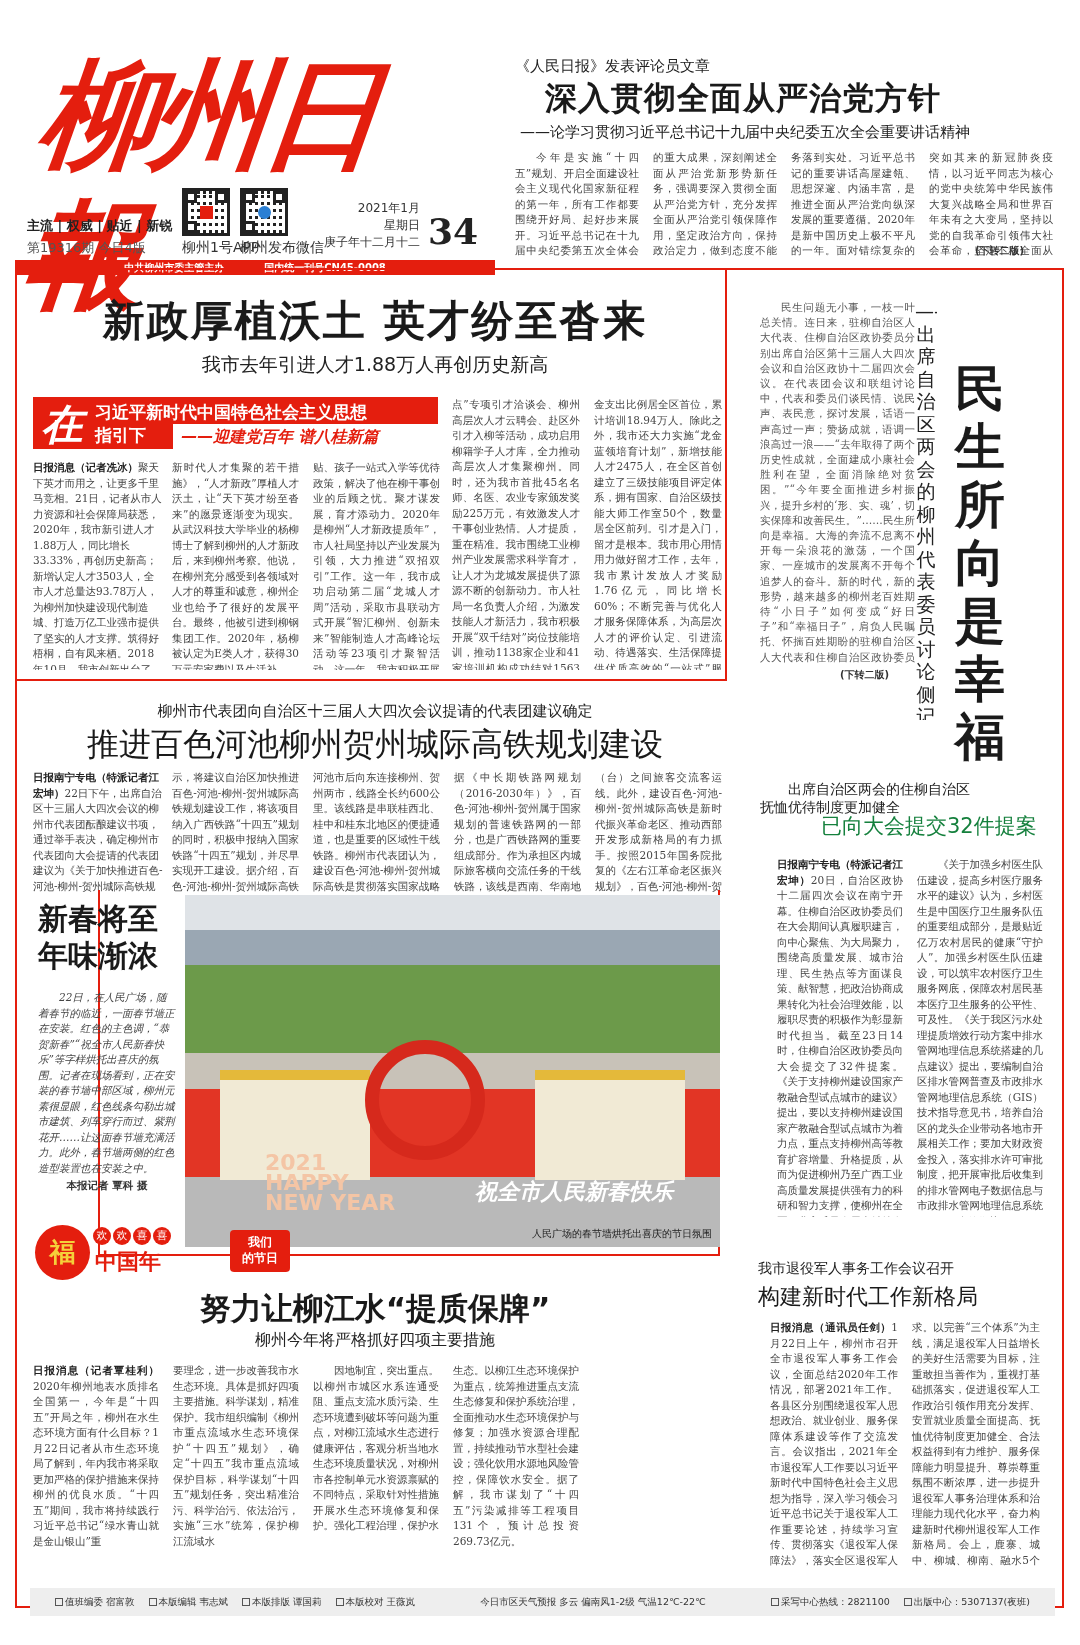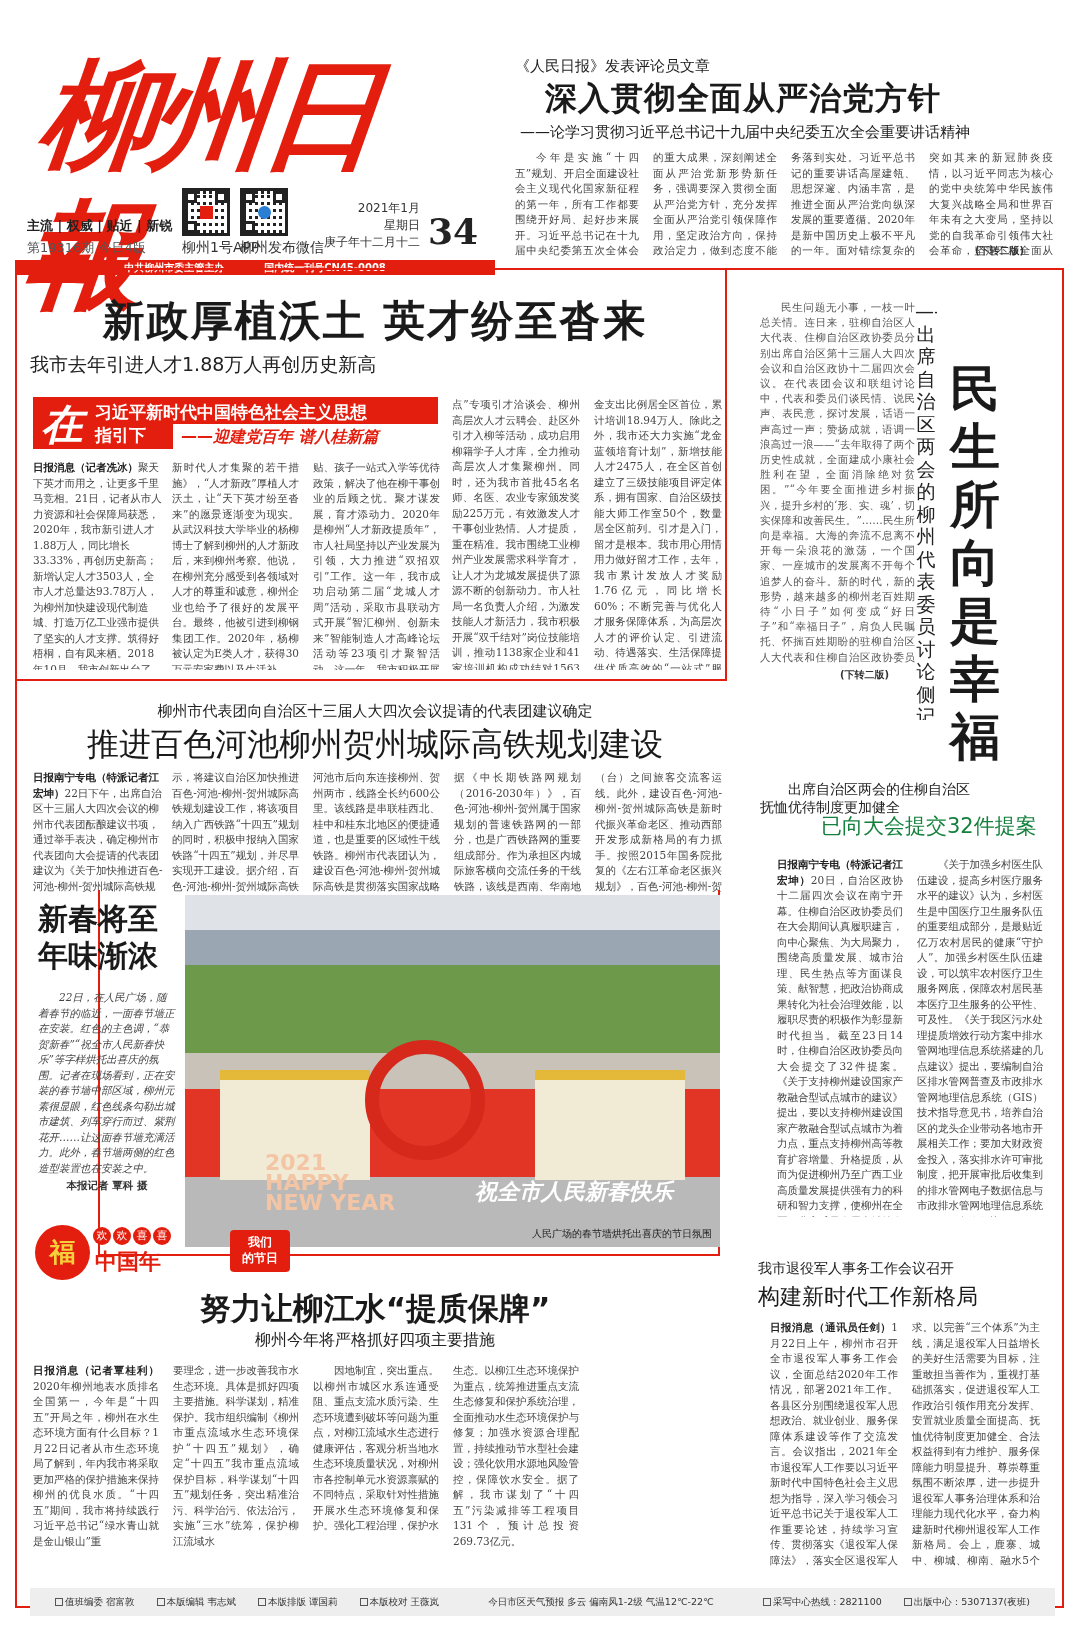--- a/index.html
+++ b/index.html
@@ -27,29 +27,29 @@
 .kicker{left:515px;top:57px;font-size:15px;color:#222;font-family:"DejaVu Sans",sans-serif}
 .hl1{left:545px;top:77px;font-size:32px;font-weight:bold;color:#1a1a1a;font-family:"DejaVu Sans",sans-serif;letter-spacing:1px}
 .sub1{left:520px;top:123px;font-size:15px;color:#222;font-family:"DejaVu Sans",sans-serif;white-space:nowrap}
 .cols{display:flex;gap:14px}
 .col{font-size:10.5px;line-height:15.5px;color:#444;text-align:justify;text-indent:2em}
 
 
 .frame{left:15px;top:268px;width:1049px;height:1340px;border:2px solid #e41e0e}
 .box1{left:15px;top:268px;width:712px;height:413px;border:2px solid #e41e0e}
 .hl2{left:30px;top:293px;width:690px;text-align:center;font-size:42px;font-weight:bold;color:#1a1a1a;font-family:"DejaVu Serif",serif;letter-spacing:2px}
-.sub2{left:30px;top:352px;width:690px;font-size:19px;color:#222;font-family:"DejaVu Sans",sans-serif}
+.sub2{left:30px;top:352px;width:690px;text-align:center;font-size:19px;color:#222;font-family:"DejaVu Sans",sans-serif}
 .banner{left:33px;top:397px;width:405px;height:52px;background:#e41e0e;color:#fff}
 .banner .big{position:absolute;left:8px;top:0;font-size:42px;font-style:italic;font-weight:bold;font-family:"DejaVu Serif",serif}
 .banner .l1{position:absolute;left:62px;top:4px;font-size:17px;font-weight:bold;font-family:"DejaVu Sans",sans-serif;white-space:nowrap}
 .banner .l2{position:absolute;left:62px;top:27px;font-size:17px;font-weight:bold;font-family:"DejaVu Sans",sans-serif}
 .banner .l3{position:absolute;left:140px;top:27px;height:25px;width:265px;background:#fff;color:#e41e0e;font-size:16px;font-style:italic;font-weight:bold;padding-left:8px;line-height:25px;white-space:nowrap}
 
 
-.vhead{left:950px;top:360px;width:60px;font-size:50px;font-weight:bold;color:#1a1a1a;font-family:"DejaVu Sans",sans-serif;line-height:58px;}
+.vhead{left:950px;top:360px;width:60px;font-size:50px;font-weight:bold;color:#1a1a1a;font-family:"DejaVu Sans",sans-serif;line-height:58px;text-align:center}
 .vsub{left:915px;top:300px;width:22px;font-size:19px;color:#222;font-family:"DejaVu Sans",sans-serif;line-height:22.5px;text-align:center}
 
 
 .kick2{left:30px;top:702px;width:690px;text-align:center;font-size:15px;color:#222;font-family:"DejaVu Sans",sans-serif}
 .hl3{left:30px;top:723px;width:690px;text-align:center;font-size:32px;color:#1a1a1a;font-family:"DejaVu Sans",sans-serif}
 
 
 .box2{left:98px;top:890px;width:622px;height:366px;border:2px solid #e41e0e;border-top:none;border-left:2px solid #e41e0e}
 .photo{left:185px;top:895px;width:535px;height:352px;background:linear-gradient(180deg,#dfe3e7 0 10%,#9aa7b3 10% 20%,#6c9a4a 20% 45%,#c8c2b8 45% 55%,#e23525 55% 80%,#b9b9b9 80% 100%);overflow:hidden}
 .photo .arch{position:absolute;left:180px;top:145px;width:120px;height:120px;border:14px solid #d6291c;border-radius:50%}
@@ -72,21 +72,21 @@
 .kick3{left:760px;top:802px;font-size:14px;color:#222;font-family:"DejaVu Sans",sans-serif;line-height:18px}
 .hl5{left:821px;top:812px;font-size:21px;color:#15803d;font-family:"DejaVu Sans",sans-serif}
 .kick4{left:758px;top:1260px;font-size:14px;color:#222;font-family:"DejaVu Sans",sans-serif}
 .hl6{left:758px;top:1282px;font-size:22px;color:#1a1a1a;font-family:"DejaVu Sans",sans-serif}
 
 
 .hl7{left:30px;top:1288px;width:690px;text-align:center;font-size:31px;font-weight:bold;color:#1a1a1a;font-family:"DejaVu Sans",sans-serif}
 .sub7{left:30px;top:1330px;width:690px;text-align:center;font-size:16px;color:#222;font-family:"DejaVu Sans",sans-serif}
 
 .footer{left:30px;top:1588px;width:1025px;height:28px;background:#eeeeee;display:flex;align-items:center;justify-content:space-between;padding:0 25px;font-size:9.5px;color:#333;font-family:"DejaVu Sans",sans-serif}
-.footer .grp{display:flex;gap:22px}
+.footer .grp{display:flex;gap:14px}
 .sq{display:inline-block;width:8px;height:8px;border:1px solid #555;margin-right:2px;vertical-align:-1px}
 .turn{font-weight:bold;font-style:normal;text-align:right;font-family:"DejaVu Sans",sans-serif}
 .b{font-weight:bold;color:#222}
 </style>
 </head>
 <body>
 
 <div class="abs logo">柳州日報</div>
 <div class="abs slogan">主流 | 权威 | 贴近 | 新锐</div>
 <div class="abs issue">第19316期  今日4版</div>

